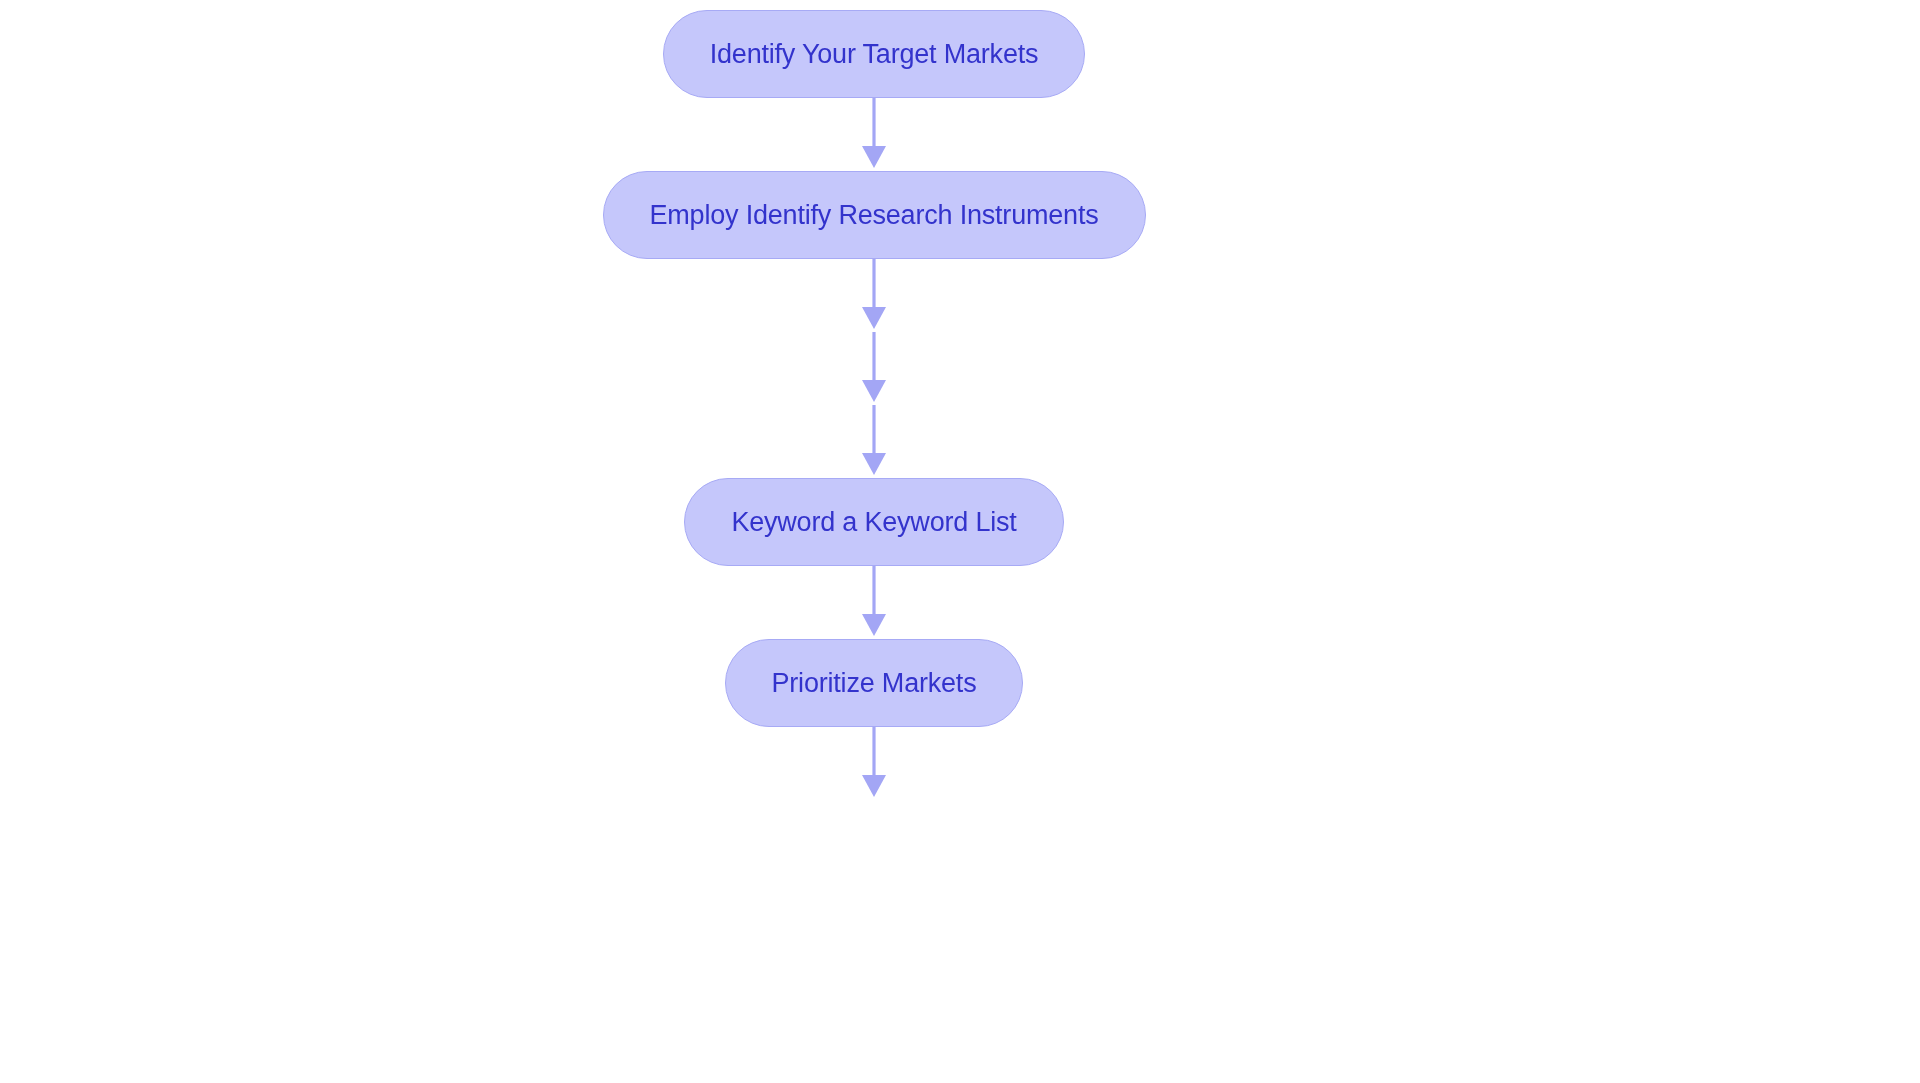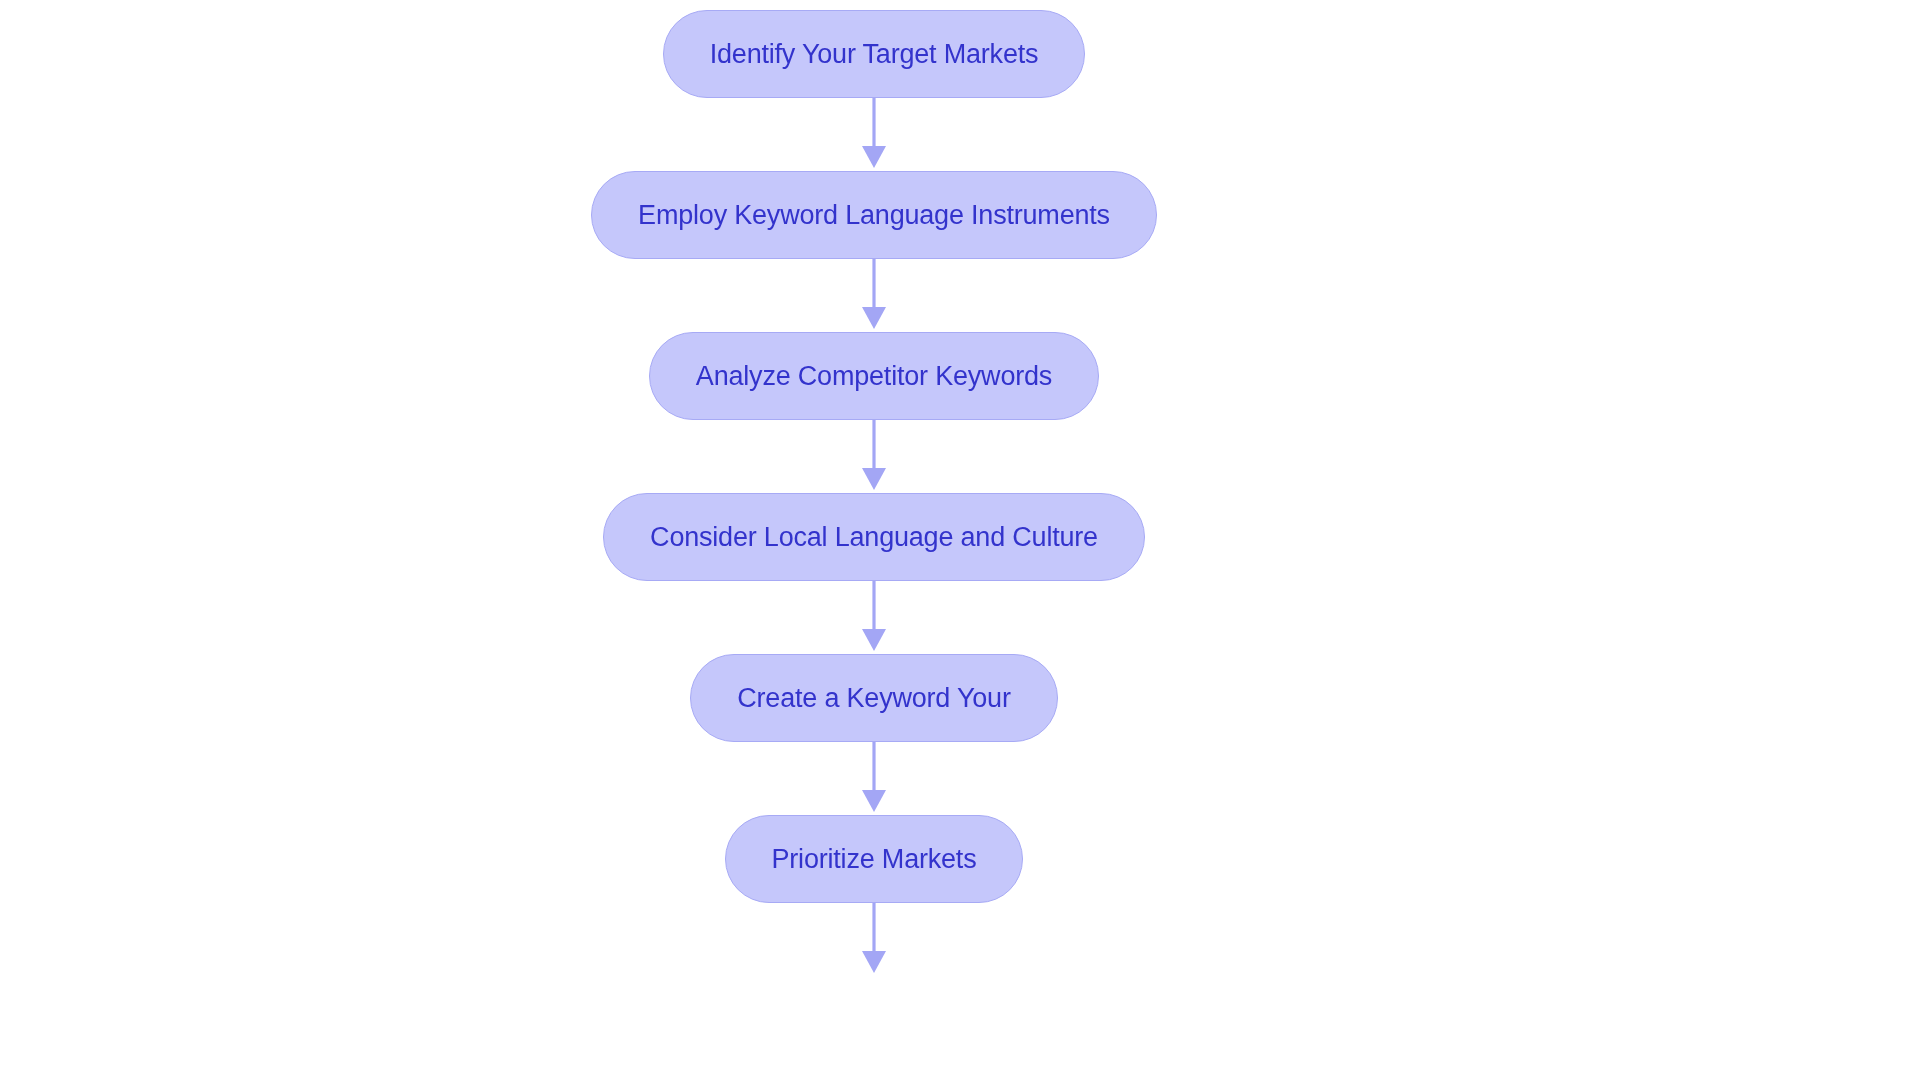--- a/index.html
+++ b/index.html
@@ -78,48 +78,42 @@
     <div class="flow-node">
       <span class="flow-node-label">Identify Your Target Markets</span>
     </div>
 
     <svg class="flow-connector" viewBox="0 0 34 73">
       <line x1="17" y1="0" x2="17" y2="52" stroke="#a3a6f5" stroke-width="3.2"></line>
       <polygon points="17,70 5,48 29,48" fill="#a3a6f5"></polygon>
     </svg>
 
     <div class="flow-node">
-      <span class="flow-node-label">Employ Keyword Language Instruments</span>
+      <span class="flow-node-label">Employ Identify Research Instruments</span>
     </div>
 
     <svg class="flow-connector" viewBox="0 0 34 73">
       <line x1="17" y1="0" x2="17" y2="52" stroke="#a3a6f5" stroke-width="3.2"></line>
       <polygon points="17,70 5,48 29,48" fill="#a3a6f5"></polygon>
     </svg>
 
-    <div class="flow-node">
-      <span class="flow-node-label">Analyze Competitor Keywords</span>
-    </div>
+
+    <svg class="flow-connector" viewBox="0 0 34 73">
+      <line x1="17" y1="0" x2="17" y2="52" stroke="#a3a6f5" stroke-width="3.2"></line>
+      <polygon points="17,70 5,48 29,48" fill="#a3a6f5"></polygon>
+    </svg>
+
 
     <svg class="flow-connector" viewBox="0 0 34 73">
       <line x1="17" y1="0" x2="17" y2="52" stroke="#a3a6f5" stroke-width="3.2"></line>
       <polygon points="17,70 5,48 29,48" fill="#a3a6f5"></polygon>
     </svg>
 
     <div class="flow-node">
-      <span class="flow-node-label">Consider Local Language and Culture</span>
-    </div>
-
-    <svg class="flow-connector" viewBox="0 0 34 73">
-      <line x1="17" y1="0" x2="17" y2="52" stroke="#a3a6f5" stroke-width="3.2"></line>
-      <polygon points="17,70 5,48 29,48" fill="#a3a6f5"></polygon>
-    </svg>
-
-    <div class="flow-node">
-      <span class="flow-node-label">Create a Keyword Your</span>
+      <span class="flow-node-label">Keyword a Keyword List</span>
     </div>
 
     <svg class="flow-connector" viewBox="0 0 34 73">
       <line x1="17" y1="0" x2="17" y2="52" stroke="#a3a6f5" stroke-width="3.2"></line>
       <polygon points="17,70 5,48 29,48" fill="#a3a6f5"></polygon>
     </svg>
 
     <div class="flow-node">
       <span class="flow-node-label">Prioritize Markets</span>
     </div>

